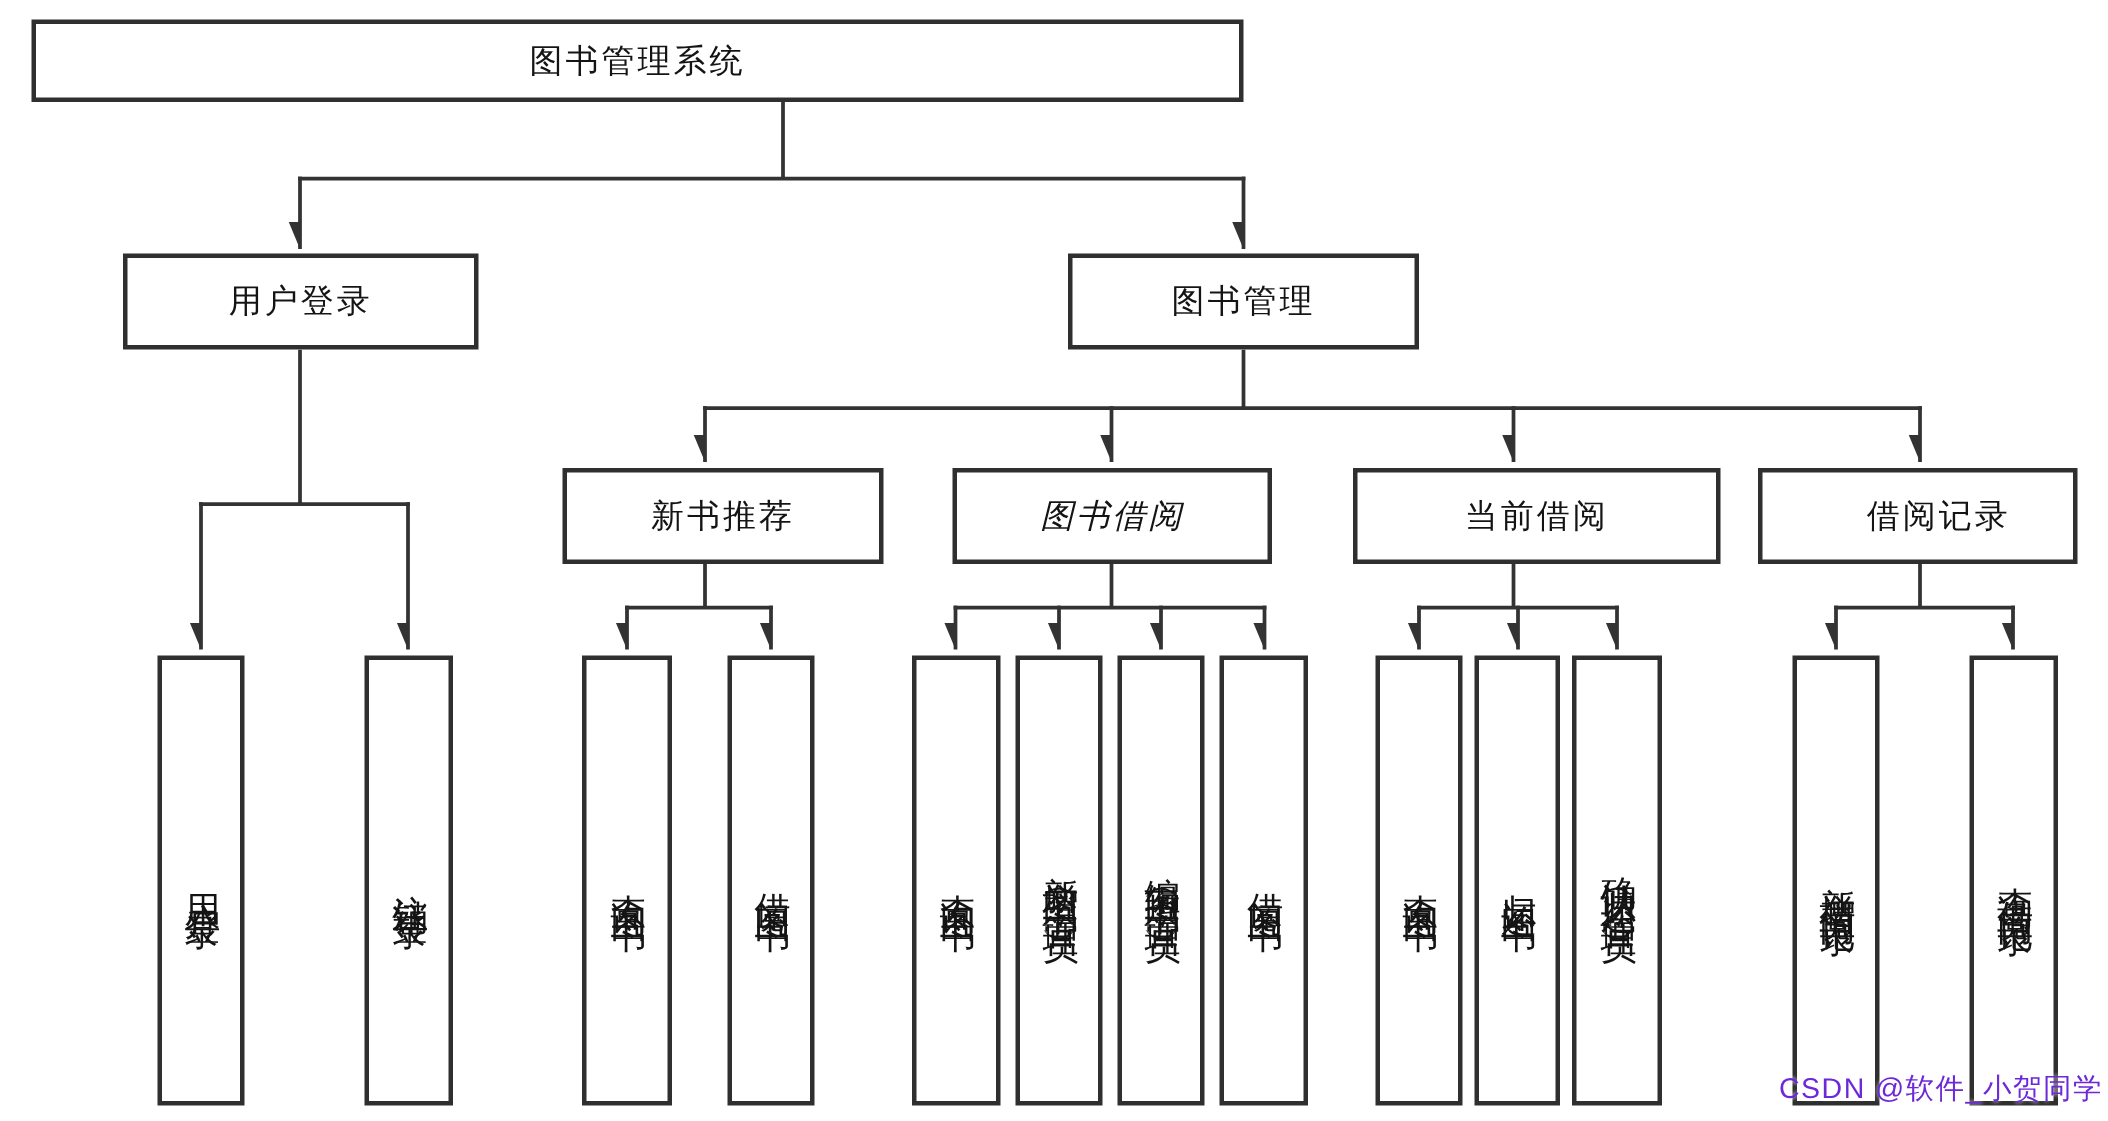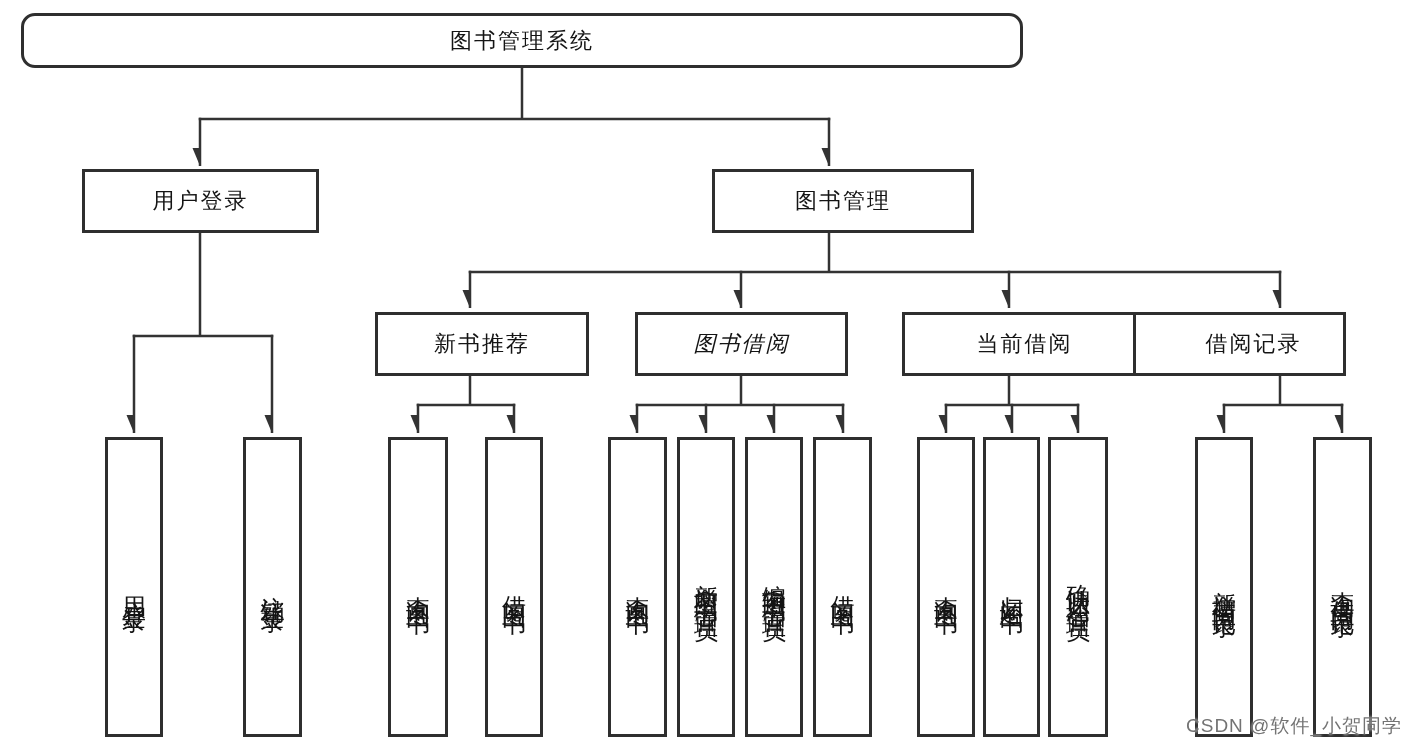--- a/index.html
+++ b/index.html
@@ -43,21 +43,21 @@
     color: #141414;
     line-height: 1;
     white-space: nowrap;
   }
   .watermark {
     position: absolute;
     left: 1186px;
     top: 713px;
     font-size: 19px;
     letter-spacing: 1px;
-    color: #737373;
+    color: #6d28d9;
     text-shadow: 0 0 3px #ffffff;
     white-space: nowrap;
   }
 </style>
 </head>
 <body>
 
 <div class="stage">
 
   <svg class="connectors" viewBox="0 0 1405 747" xmlns="http://www.w3.org/2000/svg">
@@ -103,41 +103,41 @@
       <line x1="1012" y1="403.75" x2="1012" y2="433" marker-end="url(#ah)"></line>
       <line x1="1078" y1="403.75" x2="1078" y2="433" marker-end="url(#ah)"></line>
 
       <line x1="1280" y1="376" x2="1280" y2="405"></line>
       <line x1="1222.75" y1="405" x2="1343.25" y2="405"></line>
       <line x1="1224" y1="403.75" x2="1224" y2="433" marker-end="url(#ah)"></line>
       <line x1="1342" y1="403.75" x2="1342" y2="433" marker-end="url(#ah)"></line>
     </g>
   </svg>
 
-  <div class="node" style="left:21px; top:13px; width:1002px; height:55px;border-radius:14px;">
+  <div class="node" style="left:21px; top:13px; width:808px; height:55px;">
     <span class="h-label">图书管理系统</span>
   </div>
 
   <div class="node" style="left:82px; top:169px; width:237px; height:64px;">
     <span class="h-label">用户登录</span>
   </div>
-  <div class="node" style="left:712px; top:169px; width:262px; height:64px;">
+  <div class="node" style="left:712px; top:169px; width:234px; height:64px;">
     <span class="h-label">图书管理</span>
   </div>
 
   <div class="node" style="left:363px; top:312px; width:214px; height:64px;margin-left:12px;">
     <span class="h-label">新书推荐</span>
   </div>
   <div class="node" style="left:635px; top:312px; width:213px; height:64px;font-style:italic;">
     <span class="h-label">图书借阅</span>
   </div>
   <div class="node" style="left:902px; top:312px; width:245px; height:64px;">
     <span class="h-label">当前借阅</span>
   </div>
-  <div class="node" style="left:1133px; top:312px; width:213px; height:64px;padding-left:28px;">
+  <div class="node" style="left:1172px; top:312px; width:213px; height:64px;padding-left:28px;">
     <span class="h-label">借阅记录</span>
   </div>
 
   <div class="node leaf" style="left:105px; width:58px;">
     <span class="v-label">用户登录</span>
   </div>
   <div class="node leaf" style="left:243px; width:59px;">
     <span class="v-label">注销登录</span>
   </div>
 

